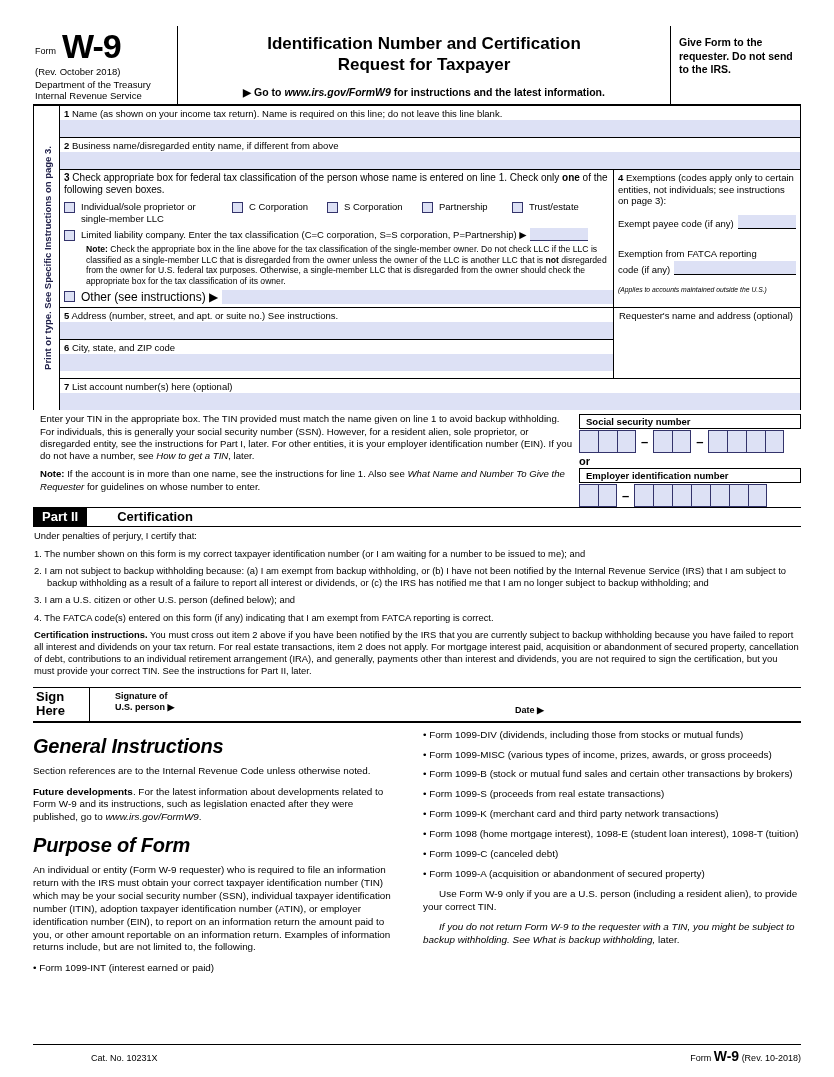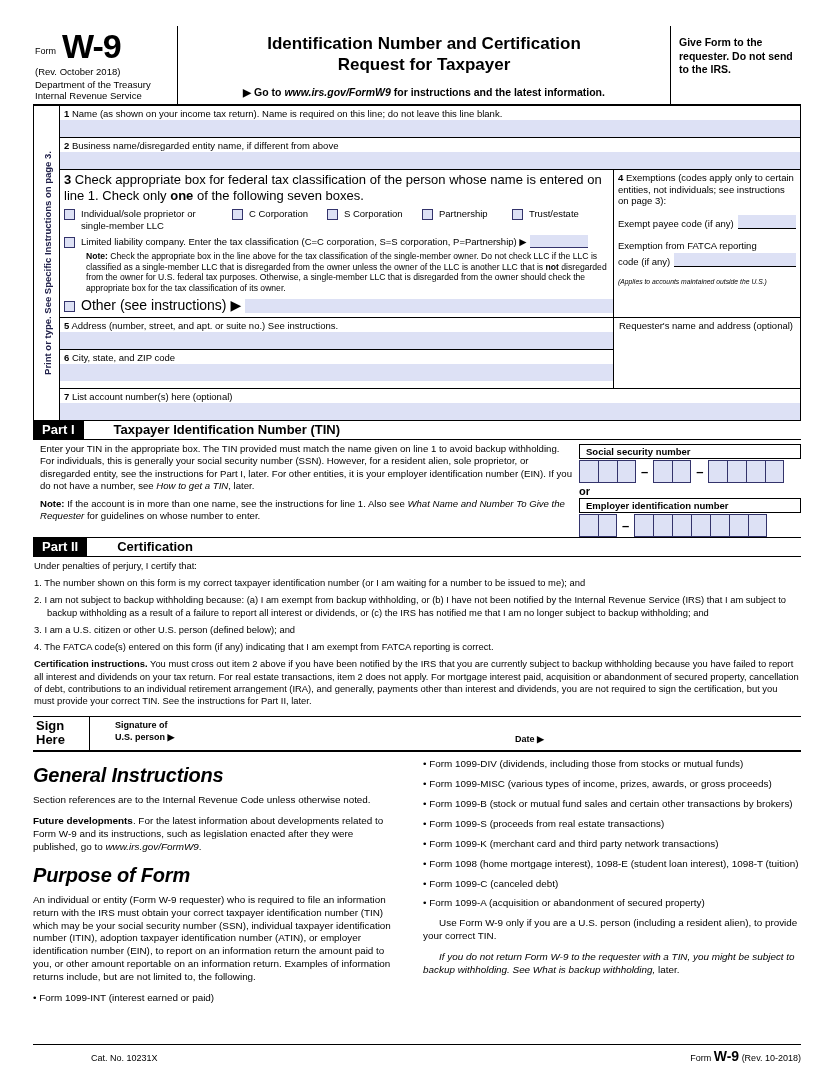--- a/index.html
+++ b/index.html
@@ -43,29 +43,29 @@
 
   .frow { border-bottom:1px solid #000; }
   .flabel { font-size:9.5px; padding:2px 0 1px 4px; }
   .flabel b { font-weight:bold; }
   .finput { height:17px; }
 
   
   .l3wrap { display:flex; border-bottom:1px solid #000; }
   .l3left { flex:1; border-right:1px solid #000; padding-bottom:1px; }
   .l3right { width:186px; padding:2px 4px 2px 4px; font-size:9.5px; }
-  .l3head { font-size:13px; padding:2px 4px 0 4px; line-height:1.2; }
+  .l3head { font-size:10px; padding:2px 4px 0 4px; line-height:1.2; }
   .cbrow { display:flex; align-items:flex-start; padding:5px 4px 0 4px; font-size:9.5px; gap:0; }
   .cb { width:11px; height:11px; border:1px solid #33336b; background:#dde1f5; flex:none; margin-top:1px; }
   .cbtxt { margin-left:6px; line-height:1.2; }
   .note3 { font-size:8.6px; line-height:1.22; padding:3px 6px 2px 26px; }
   .llcrow { display:flex; align-items:center; padding:4px 4px 0 4px; font-size:9.5px; }
   .llcline { flex:1; margin-left:6px; }
   .llcfill { display:inline-block; width:58px; height:13px; background:#dde1f5; border-bottom:1px solid #33336b; vertical-align:-3px; margin-left:3px;}
-  .otherrow { display:flex; align-items:center; padding:2px 0 2px 4px; font-size:14px; }
+  .otherrow { display:flex; align-items:flex-start; padding:2px 0 2px 4px; font-size:12px; }
   .otherfill { flex:1; height:14px; background:#dde1f5; margin-left:4px; }
 
   .exlbl { line-height:1.2; }
   .exfield { display:flex; align-items:flex-end; margin-top:9px; }
   .exfield .txt { font-size:9.5px; }
   .exline { flex:1; height:14px; background:#dde1f5; border-bottom:1px solid #000; margin-left:4px; }
   .exnote { font-size:6.8px; font-style:italic; margin-top:11px; }
 
   
   .addrwrap { display:flex; }
@@ -226,21 +226,21 @@
 
         <div class="l3right">
           <div class="exlbl">
             <b>4</b>
             <span>Exemptions (codes apply only to certain entities, not individuals; see instructions on page 3):</span>
           </div>
           <div class="exfield">
             <span class="txt">Exempt payee code (if any)</span>
             <span class="exline"></span>
           </div>
-          <div style="margin-top:11px;font-size:9.5px;">Exemption from FATCA reporting</div>
+          <div style="margin-top:19px;font-size:9.5px;">Exemption from FATCA reporting</div>
           <div class="exfield" style="margin-top:2px;">
             <span class="txt">code (if any)</span>
             <span class="exline"></span>
           </div>
           <div class="exnote">(Applies to accounts maintained outside the U.S.)</div>
         </div>
       </div>
 
       <div class="addrwrap">
         <div class="addrleft">
@@ -269,24 +269,20 @@
         <div class="flabel">
           <b>7</b>
           <span>List account number(s) here (optional)</span>
         </div>
         <div class="finput fill"></div>
       </div>
 
     </div>
   </div>
 
-  <div class="partbar">
-    <span class="parttag">Part I</span>
-    <span class="parttitle">Taxpayer Identification Number (TIN)</span>
-  </div>
 
   <div class="p1wrap">
     <div class="p1left">
       <p><span>Enter your TIN in the appropriate box. The TIN provided must match the name given on line 1 to avoid backup withholding. For individuals, this is generally your social security number (SSN). However, for a resident alien, sole proprietor, or disregarded entity, see the instructions for Part I, later. For other entities, it is your employer identification number (EIN). If you do not have a number, see </span><span class="ital">How to get a TIN</span><span>, later.</span></p>
       <p><b>Note:</b><span> If the account is in more than one name, see the instructions for line 1. Also see </span><span class="ital">What Name and Number To Give the Requester</span><span> for guidelines on whose number to enter.</span></p>
     </div>
     <div class="p1right">
       <div class="tinhdr">Social security number</div>
       <div class="boxes">
         <span class="tb grp"></span>

